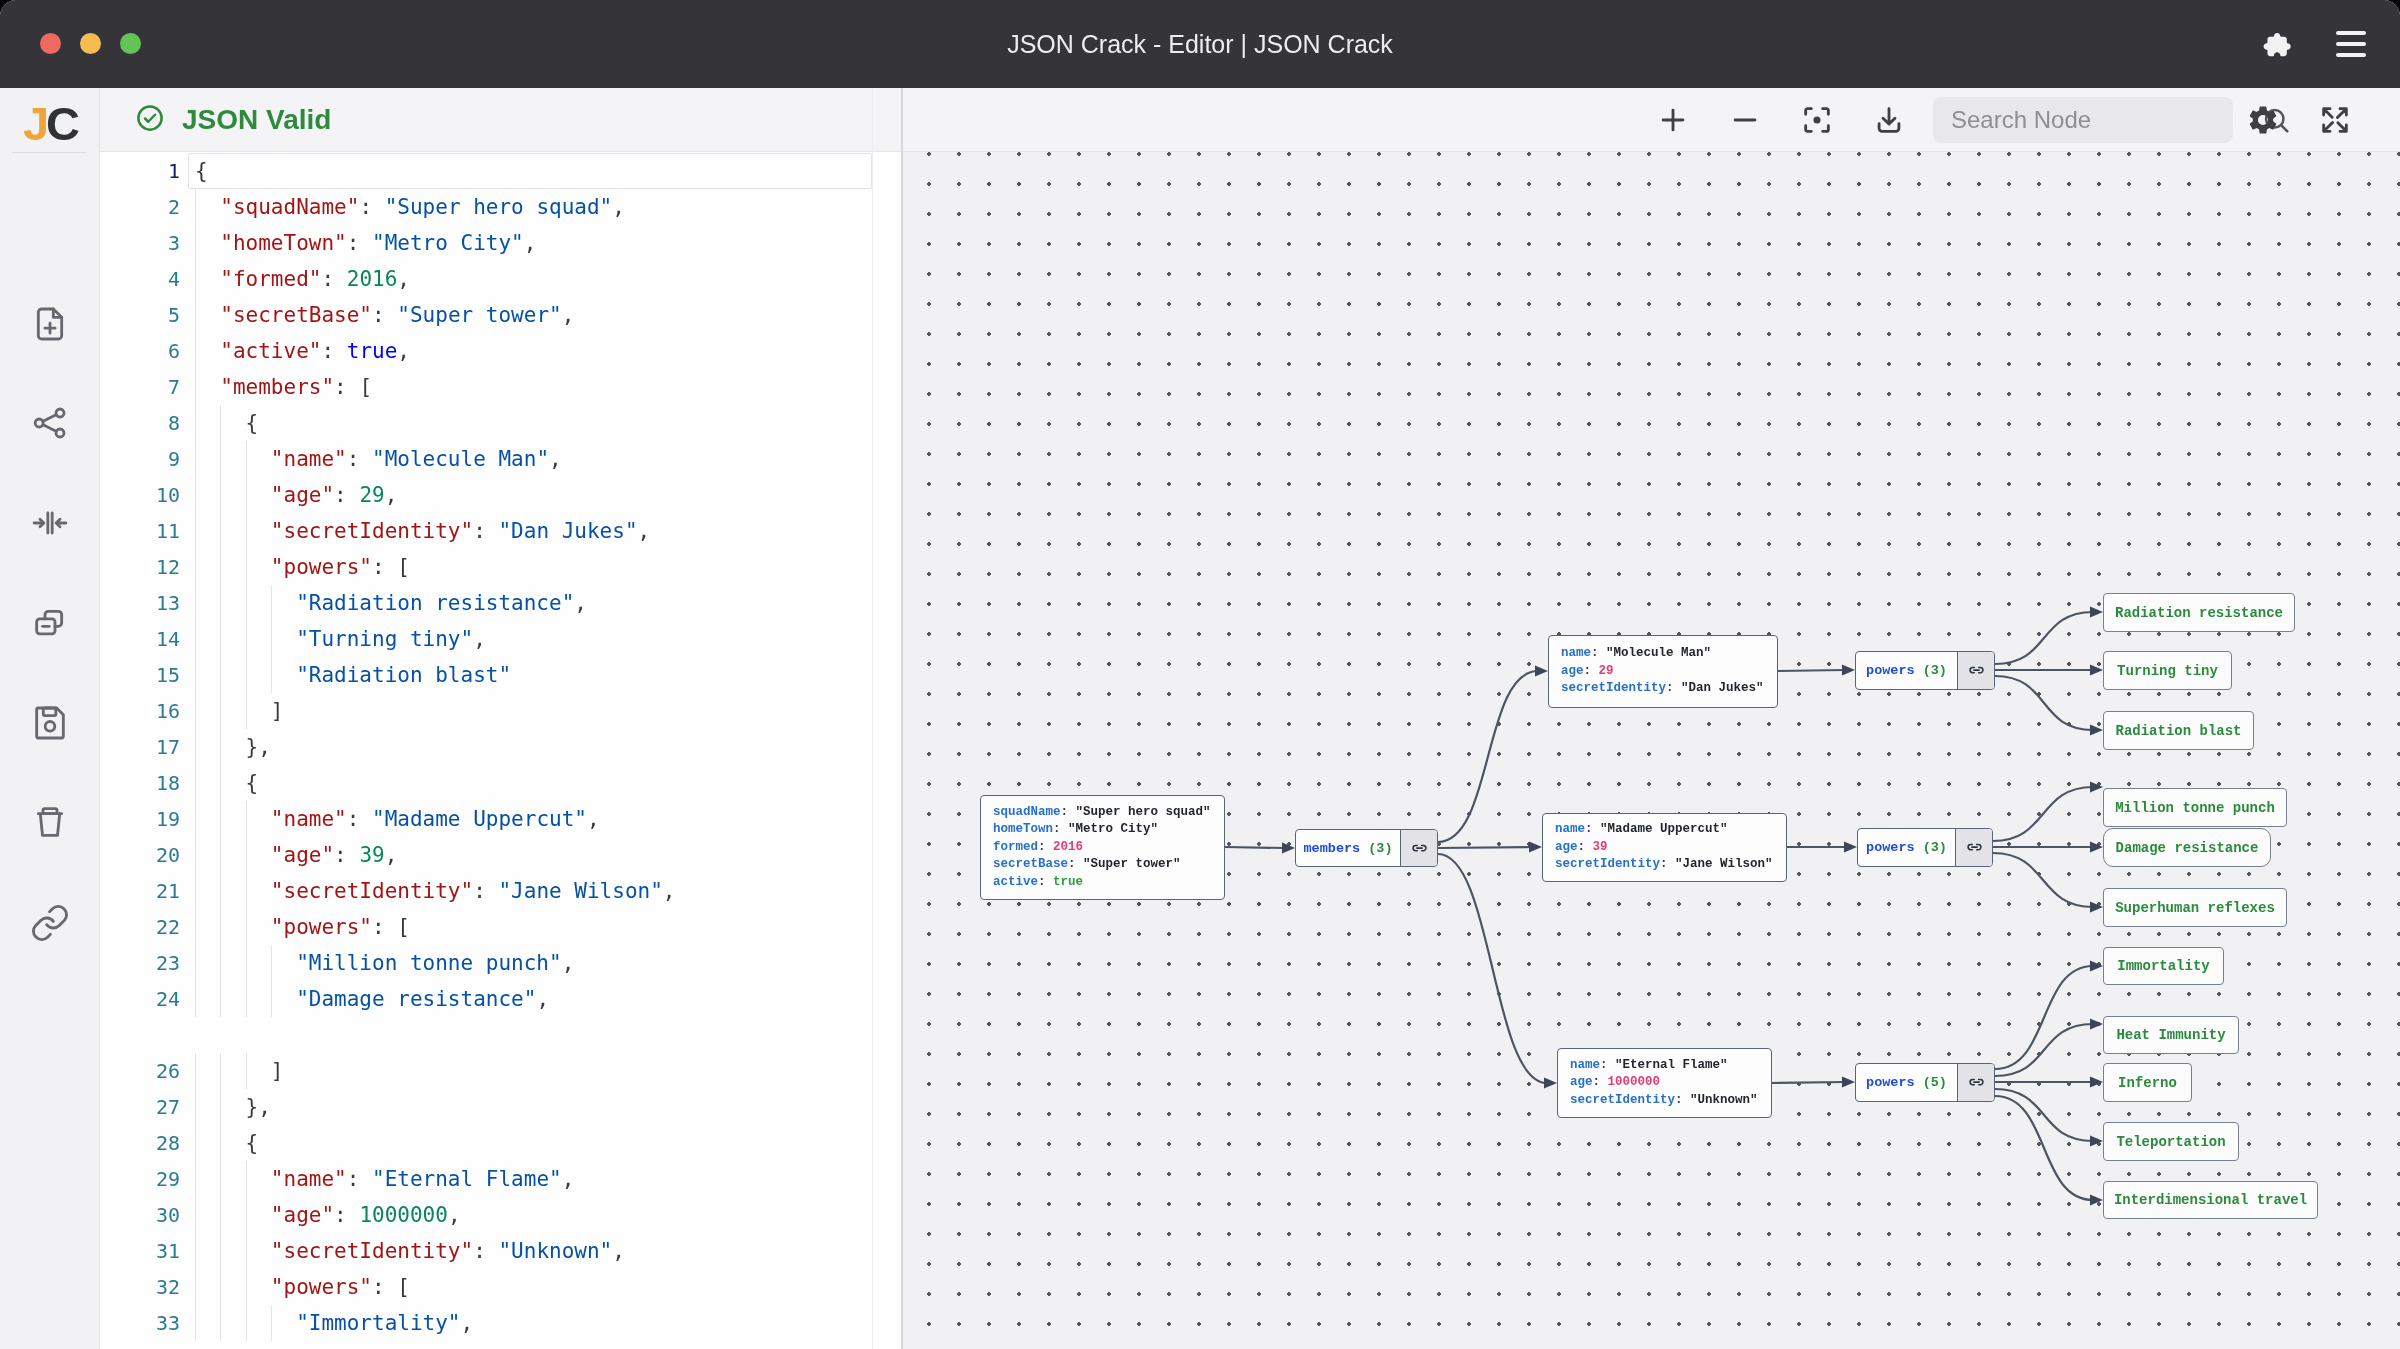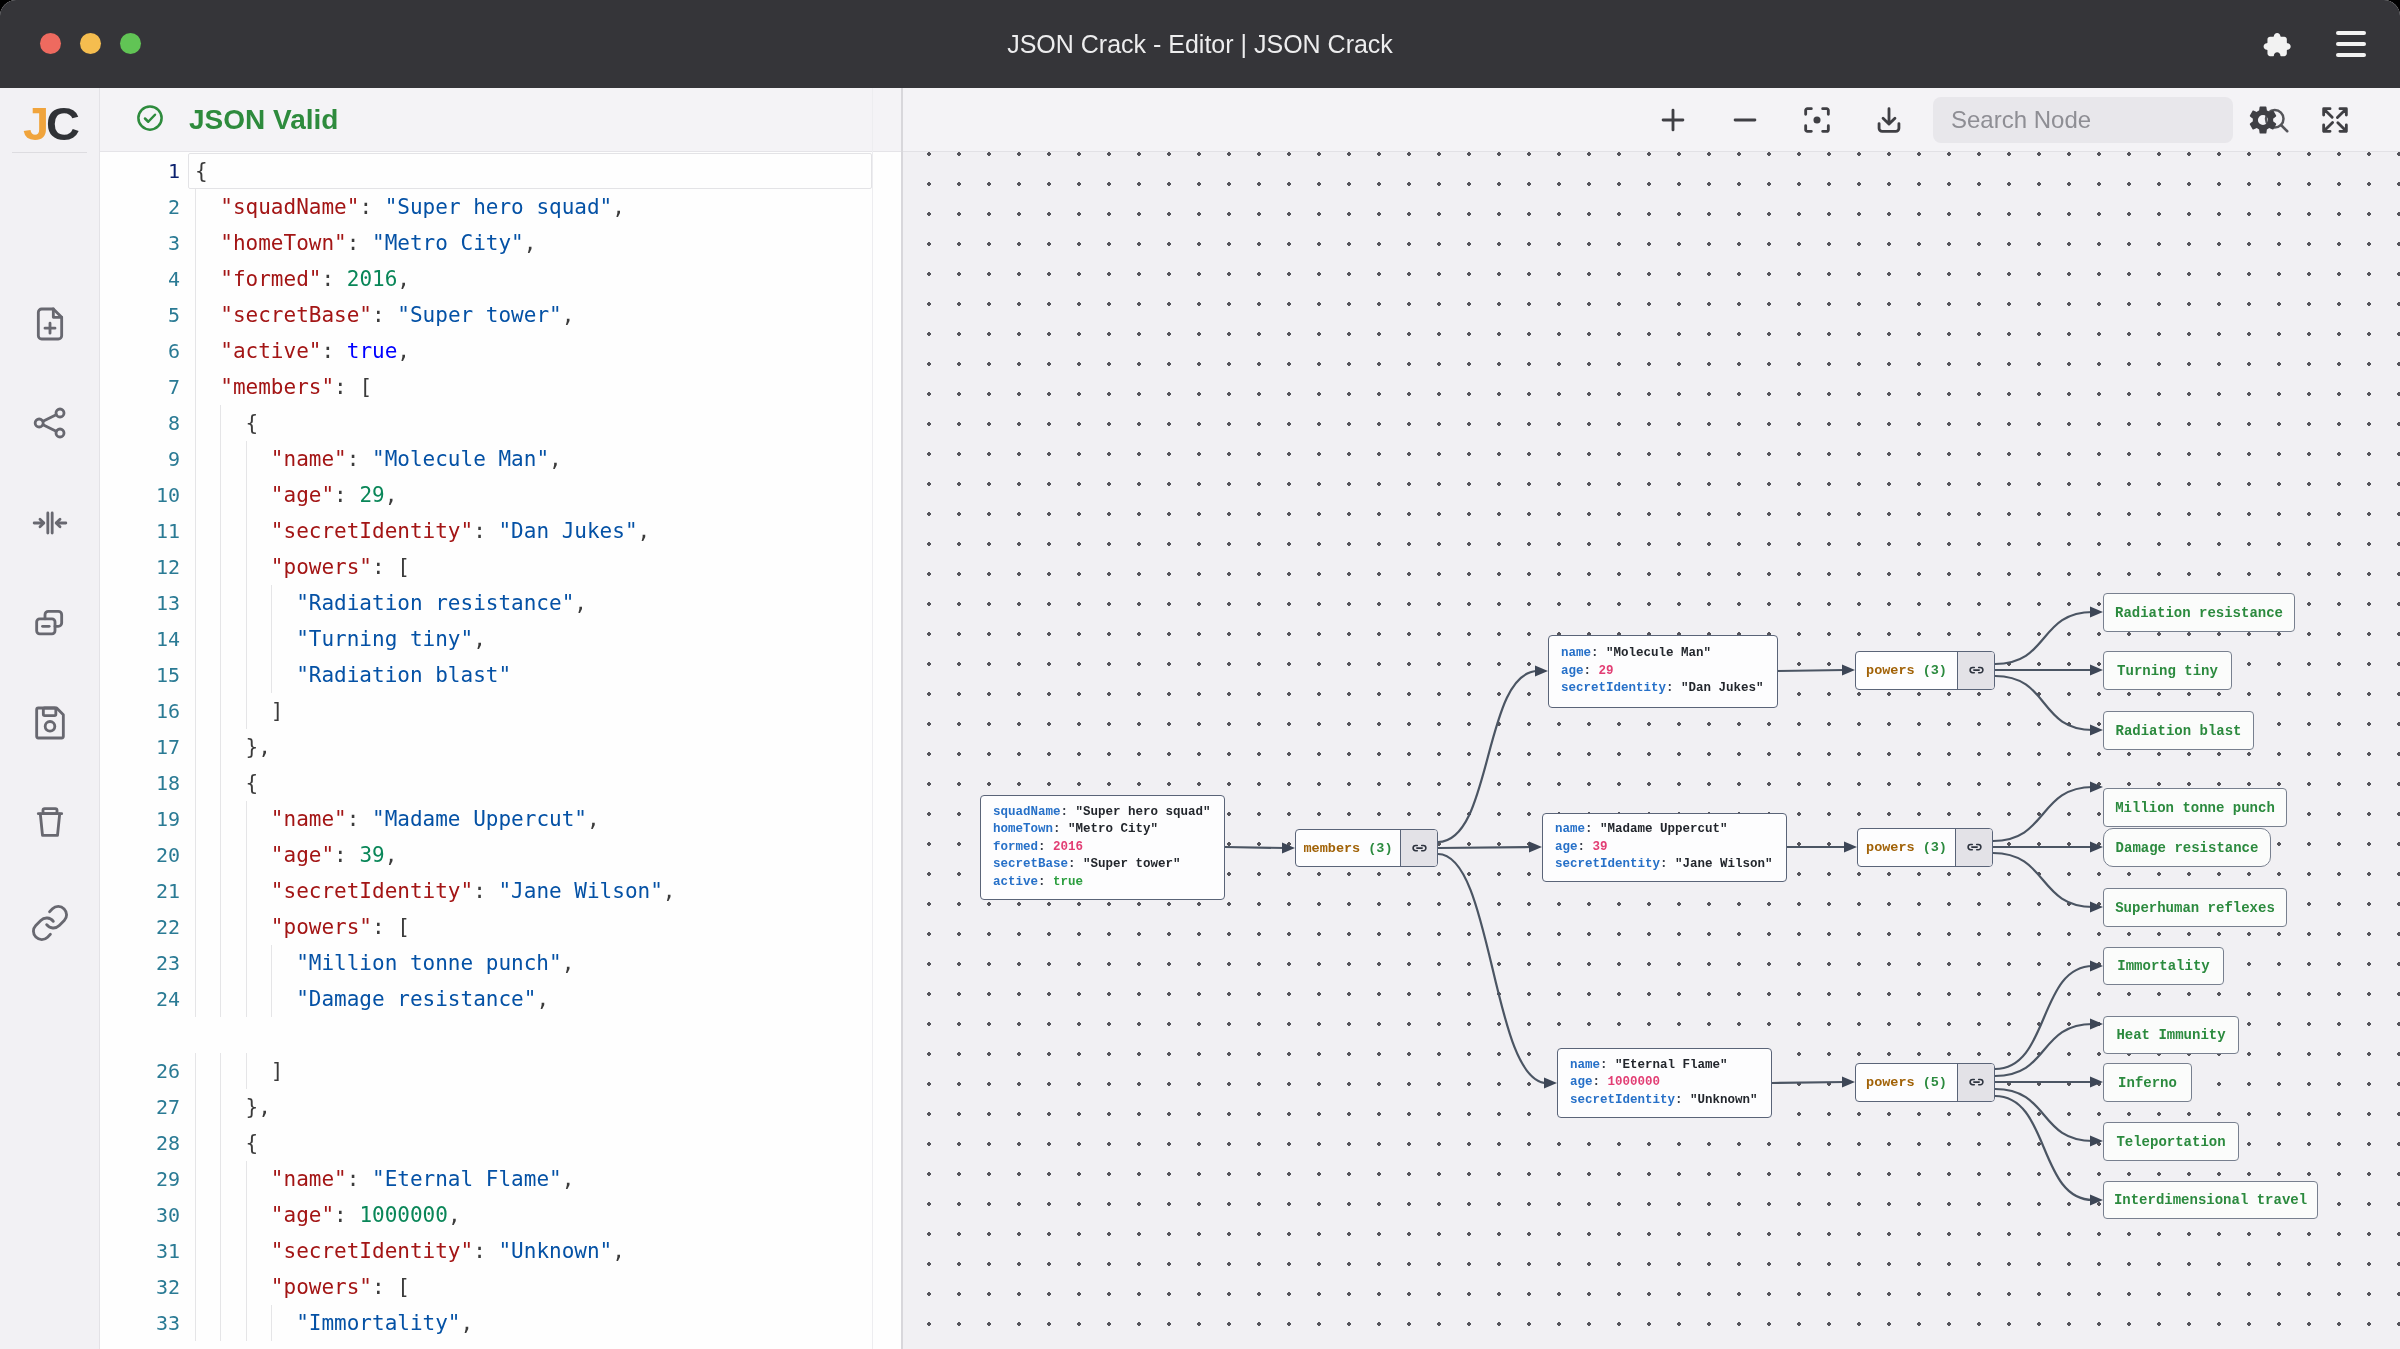--- a/index.html
+++ b/index.html
@@ -22,21 +22,21 @@
   .logo { position:absolute; top:8px; left:0; width:100px; text-align:center; font-size:47px; font-weight:bold; letter-spacing:-3px; }
   .logo .j { color:#f0a43c; } .logo .c { color:#303236; }
   .side-divider { position:absolute; top:64px; left:12px; right:12px; height:1px; background:#dddce0; }
   .side-icons { position:absolute; top:0; left:0; width:100px; }
   .side-btn { position:absolute; left:30px; width:40px; height:40px; color:#686870; cursor:pointer; }
   .side-btn svg { width:40px; height:40px; stroke:currentColor; fill:none; stroke-width:1.7; stroke-linecap:round; stroke-linejoin:round; }
 
   
   .editor-panel { position:absolute; left:100px; top:88px; width:803px; bottom:0; background:#fefefe; z-index:10; }
   .editor-header { position:absolute; top:0; left:0; right:0; height:64px; background:#f4f3f6; border-bottom:1px solid #e5e4e8; }
-  .valid-wrap { position:absolute; left:35px; top:0; height:64px; display:flex; align-items:center; gap:24px;justify-content:space-between; }
+  .valid-wrap { position:absolute; left:35px; top:0; height:64px; display:flex; align-items:center; gap:17px;justify-content:space-between; }
   .valid-wrap svg { width:30px; height:30px; stroke:#2e8b3d; fill:none; stroke-width:2; stroke-linecap:round; stroke-linejoin:round; }
   .valid-text { color:#2e8b3d; font-size:28px; font-weight:bold; }
   .code-area { position:absolute; top:64px; left:0; right:0; bottom:0; background:#fefefe; font-family:"DejaVu Sans Mono",monospace; }
   .code-line { position:absolute; left:0; width:100%; height:36px; line-height:36px; white-space:pre; }
   .ln { position:absolute; left:0; width:80px; text-align:right; color:#2a7a94; font-size:20px; }
   .ln.active { color:#0b216f; }
   .code-text { position:absolute; left:95px; font-size:21px; color:#3b3b3b; }
   .tok-k { color:#a31515; } .tok-s { color:#0451a5; } .tok-n { color:#098658; } .tok-b { color:#0000ff; } .tok-p { color:#3b3b3b; }
   .guide { position:absolute; top:0; height:36px; width:1px; background:#e5e5e7; }
   .cur-line { position:absolute; left:88px; width:684px; height:36px; border:1.5px solid #e3e3e6; border-radius:2px; }
@@ -61,21 +61,21 @@
   .edge-svg { position:absolute; left:0; top:0; }
 
   .gnode { position:absolute; background:#fdfdfe; border:1.5px solid #5a6478; border-radius:4px;
      font-family:Liberation Mono, monospace; font-weight:bold; cursor:pointer; }
   .gnode-obj { padding:9px 12px; display:flex; flex-direction:column; justify-content:center; }
   .grow { line-height:17.4px; font-size:12.5px; white-space:pre; }
   .nk { color:#2670c8; } .np { color:#3a3f4a; }
   .nv-s { color:#22262c; } .nv-n { color:#e23e74; } .nv-b { color:#2b9e3f; }
   .gnode-parent { display:flex; align-items:stretch; padding:0; overflow:hidden; }
   .gp-label { flex:1; display:flex; align-items:center; justify-content:center; gap:8px; font-size:13.5px; }
-  .gp-name { color:#a16207; } .gp-count { color:#2b8a3e; }
+  .gp-name { color:#1d4ed8; } .gp-count { color:#2b8a3e; }
   .gp-chip { width:37px; border-left:1.5px solid #5a6478; background:#e3e2e7; display:flex; align-items:center; justify-content:center; }
   .gp-chip svg { width:19px; height:19px; stroke:#2f3540; fill:none; stroke-width:2; stroke-linecap:round; }
   .gnode-leaf { background:#fbfcfb; border:1.3px solid #78808f; display:flex; align-items:center; justify-content:center;
      color:#2b8a3e; font-size:14px; white-space:pre; }
 </style>
 </head>
 <body>
 
 <div class="window">
 

